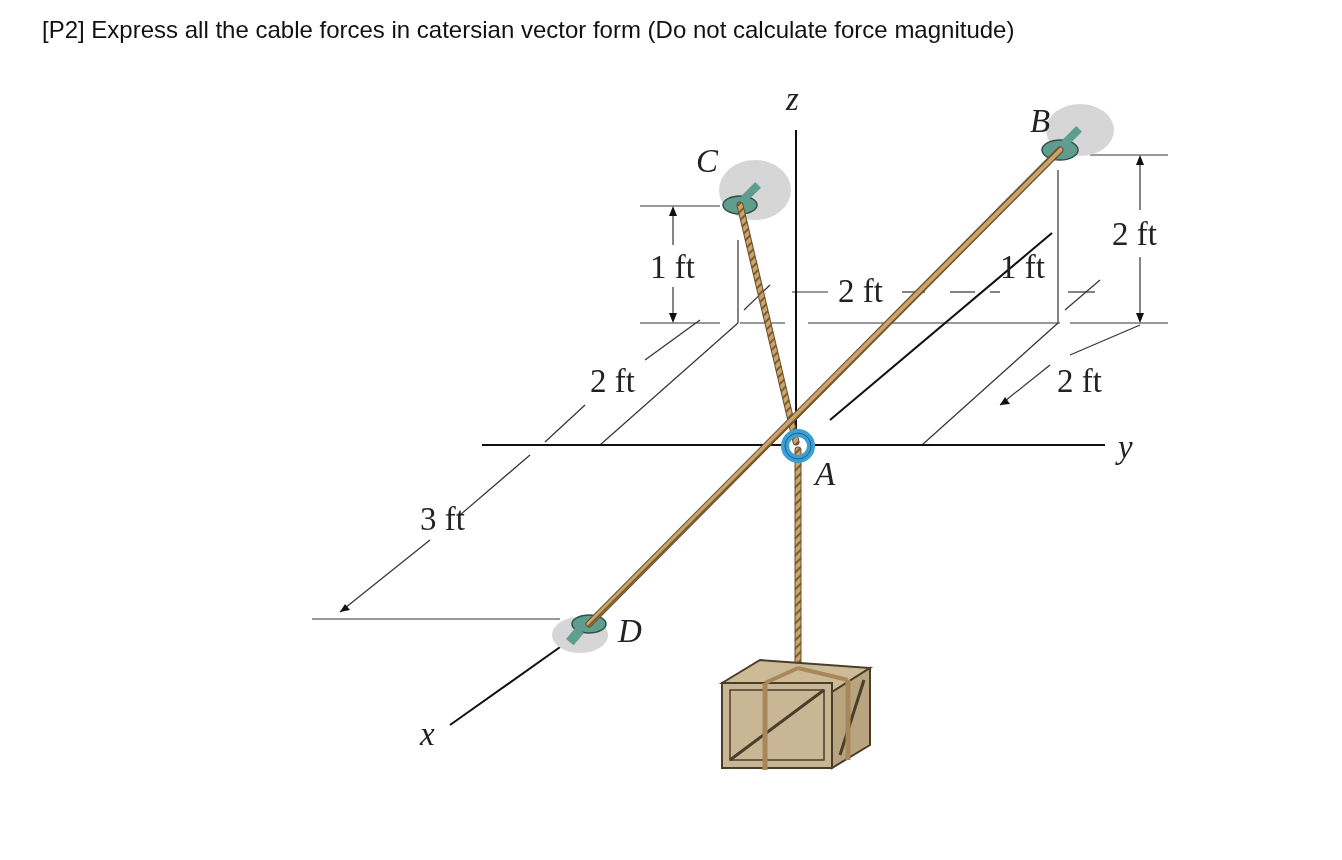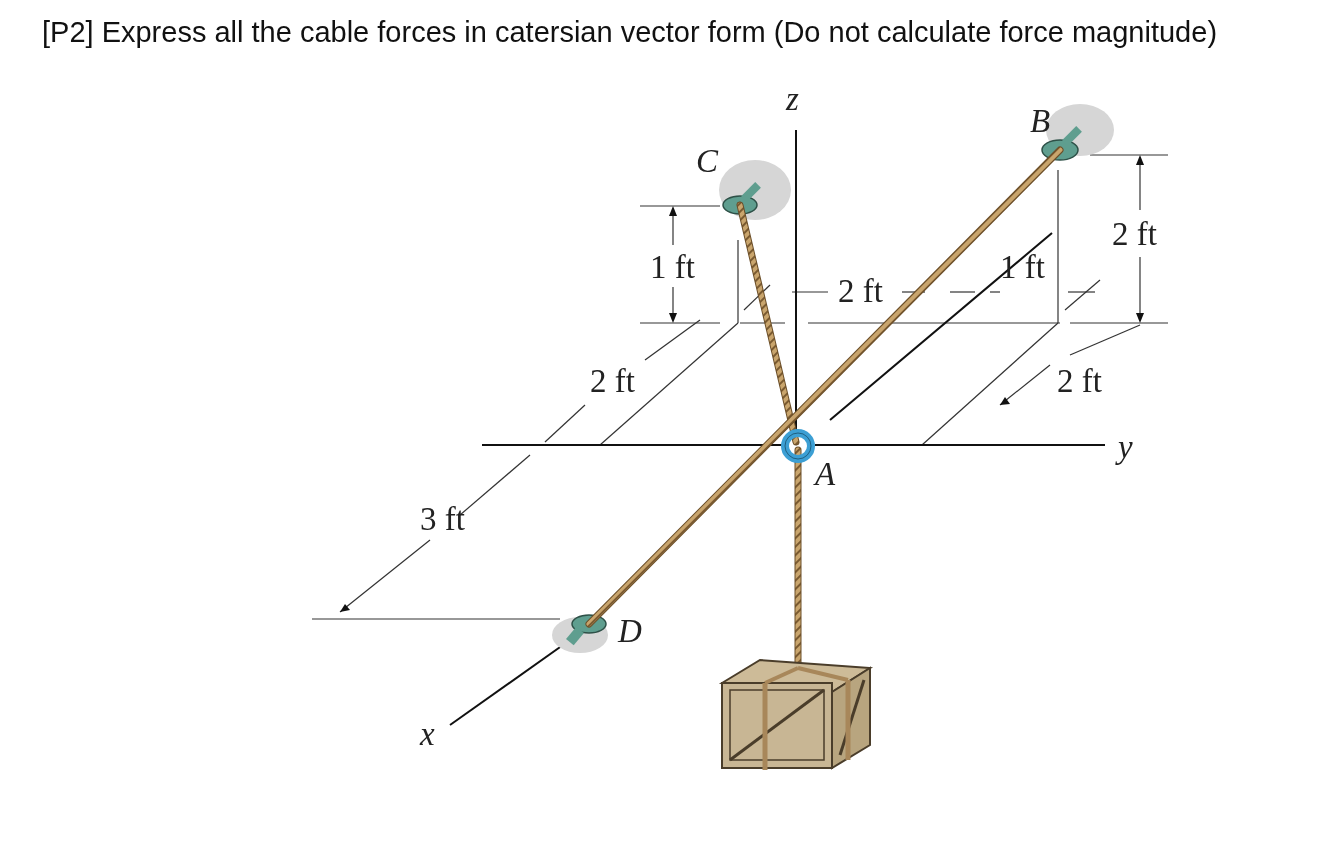--- a/index.html
+++ b/index.html
@@ -1,20 +1,20 @@
 <!DOCTYPE html>
 <html><head>
 <meta charset="utf-8">
 <style>
   html, body { margin: 0; padding: 0; background: #ffffff; }
   body { width: 1342px; height: 860px; position: relative; overflow: hidden; }
   .title {
     position: absolute; left: 42px; top: 16px;
     font-family: "Liberation Sans", sans-serif;
-    font-size: 29px; color: #111111; white-space: nowrap;
+    font-size: 24px; color: #111111; white-space: nowrap;
   }
   svg.fig { position: absolute; left: 0; top: 0; }
   .lbl { font-family: "Liberation Serif", serif; font-size: 33px; fill: #222; }
   .ital { font-style: italic; }
 </style>
 </head>
 <body>
 
 <div class="title">[P2] Express all the cable forces in catersian vector form (Do not calculate force magnitude)</div>
 

